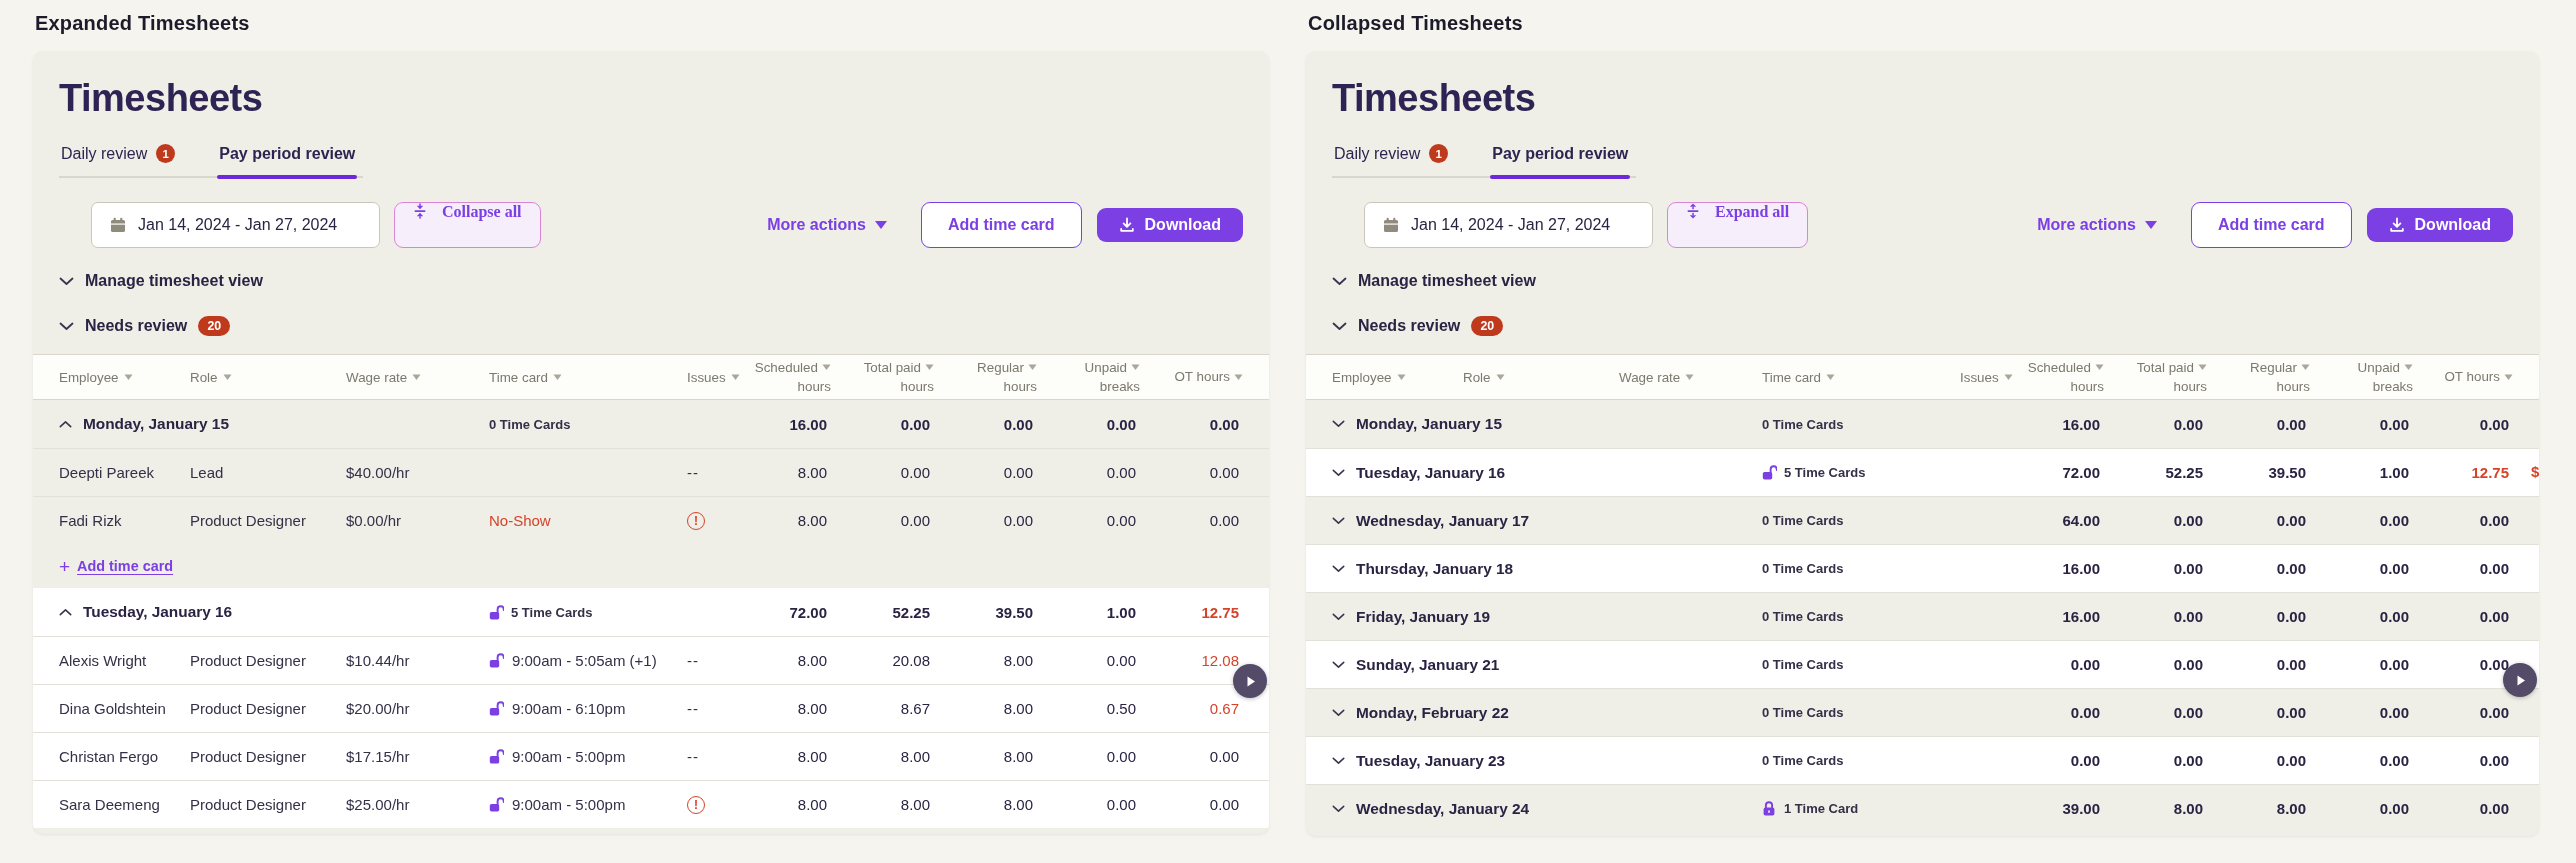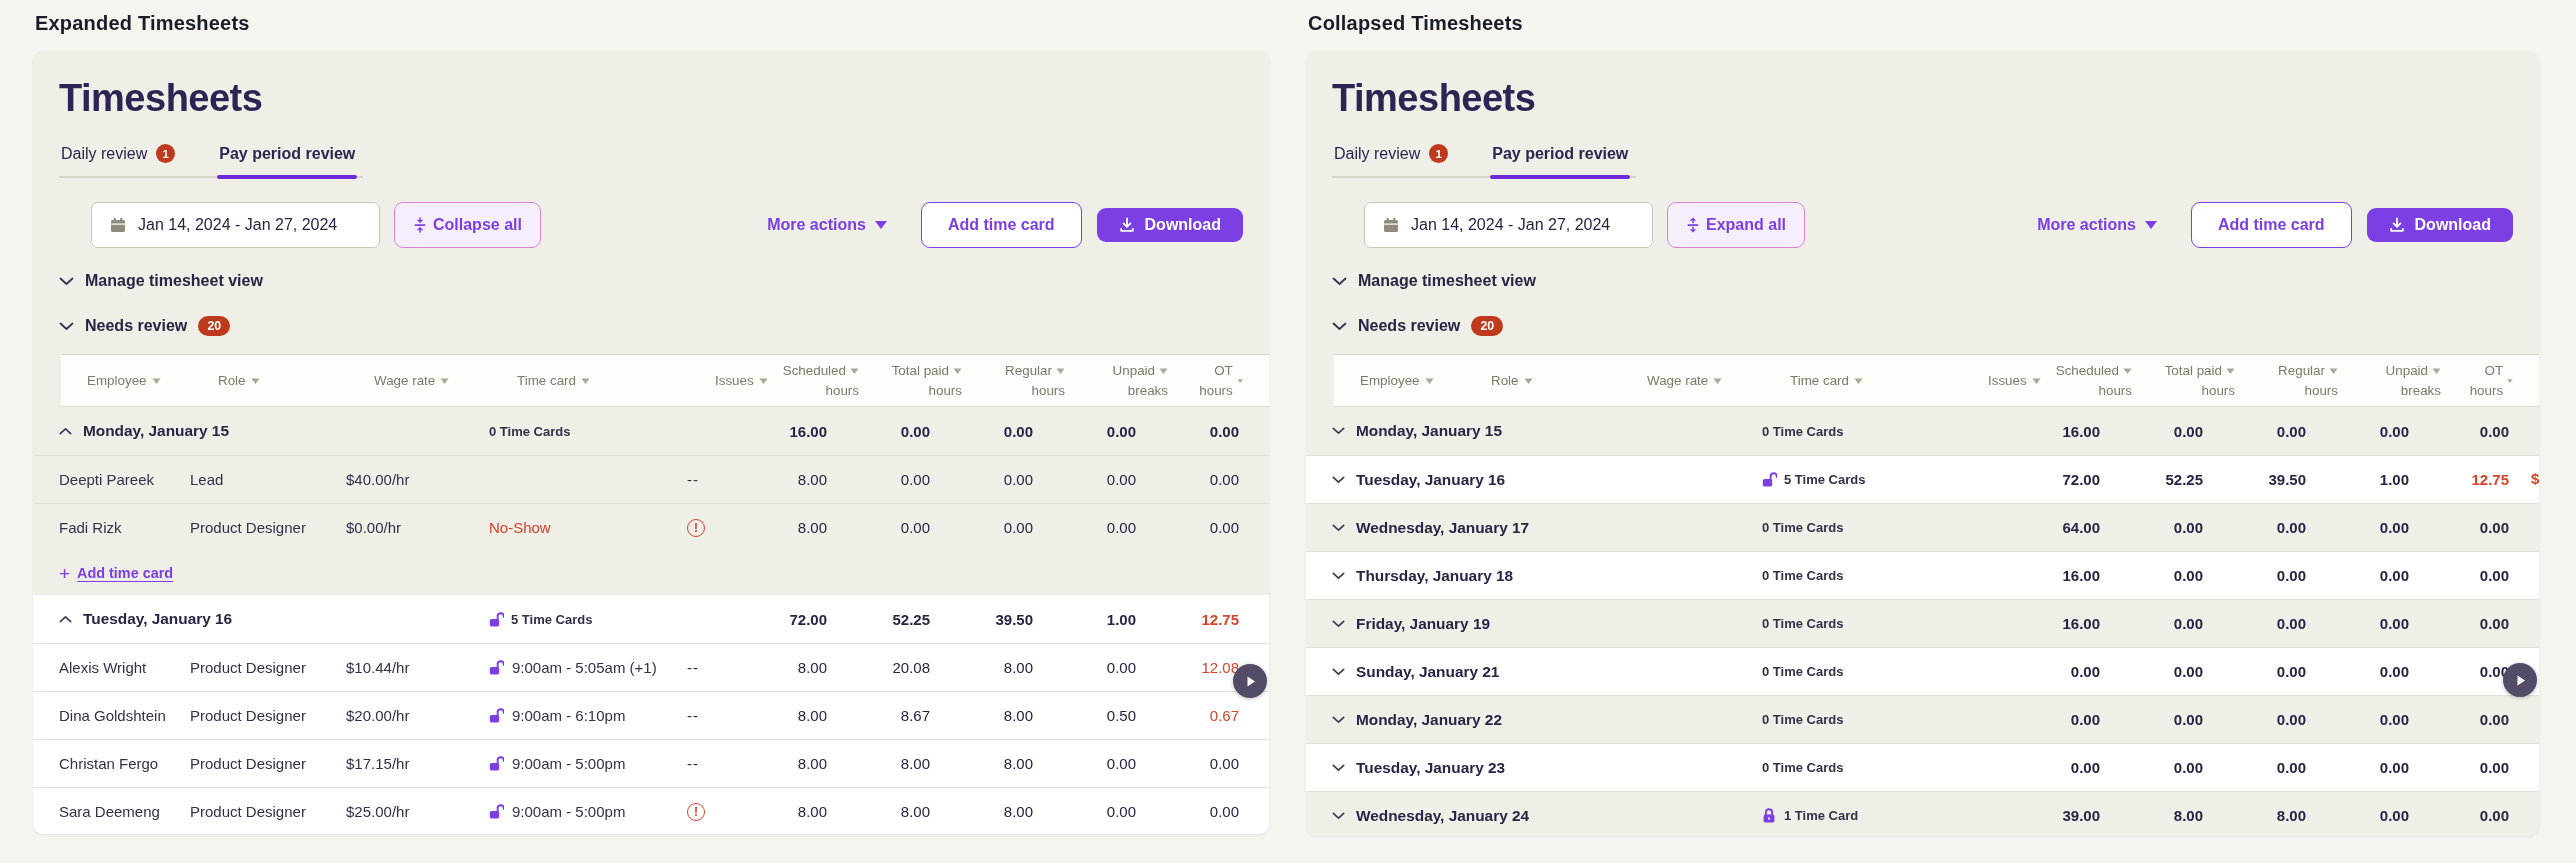--- a/index.html
+++ b/index.html
@@ -35,23 +35,23 @@
   }
 
   
   .controls { display:flex; align-items:center; margin-top:24px; height:46px;margin-left:32px; }
   .date-field {
     display:flex; align-items:center; gap:12px; background:#fff; border:1px solid #c9c7bb;
     border-radius:7px; height:46px; padding:0 18px; width:289px; cursor:pointer;
   }
   .date-field span { font-size:16px; color:#2b2343; white-space:nowrap; }
   .toggle-btn {
-    display:flex; align-items:center; gap:6px; margin-left:14px; height:46px; padding:0 18px;
+    display:flex; gap:15px; margin-left:14px; height:46px; padding:0 18px;
     background:#f6effb; border:1.6px solid #d983d9; border-radius:9px; color:#7b3fe4;
-    font-size:16px; font-weight:700; cursor:pointer; font-family:Liberation Sans, sans-serif;
+    font-size:16px; font-weight:700; cursor:pointer; font-family:Liberation Serif, serif;
   }
   .spacer { flex:1; }
   .more-actions { display:flex; align-items:center; gap:9px; color:#7b3fe4; font-size:16px; font-weight:700; cursor:pointer; margin-right:34px; }
   .btn-outline {
     height:46px; padding:0 26px; background:#fff; border:1.6px solid #7b3fe4; border-radius:9px;
     color:#7b3fe4; font-size:16px; font-weight:700; cursor:pointer; font-family:inherit;
   }
   .btn-primary {
     display:flex; align-items:center; gap:10px; height:34px; padding:0 22px; margin-left:15px;
     background:#7b3fe4; border:none; border-radius:9px; color:#fff; font-size:16px; font-weight:700;
@@ -65,21 +65,21 @@
     font-size:12.4px; font-weight:700; display:inline-flex; align-items:center; justify-content:center;
   }
 
   
   .table { margin:18px -26px 0 -26px; }
   .trow {
     display:grid;
     grid-template-columns:157px 156px 143px 198px 67px 103px 103px 103px 103px minmax(0,1fr);
     align-items:center; height:48px; position:relative;
   }
-  .thead { height:53px; background:#fdfdfa; border-top:1px solid #d9d7cc; border-bottom:1px solid #d9d7cc;margin-left:28px; }
+  .thead { height:46px; background:#fdfdfa; border-top:1px solid #d9d7cc; border-bottom:1px solid #d9d7cc; }
   .th { font-size:13.4px; color:#7c796d; display:flex; align-items:center; gap:5px; }
   .th-num { justify-content:flex-end; text-align:right; padding-right:26px; display:block; line-height:1.45; }
   .th-num .l1 { display:flex; align-items:center; justify-content:flex-end; gap:4px; }
   .c-first { padding-left:26px; }
   .cell { font-size:15px; color:#343048; display:flex; align-items:center; gap:8px; }
   .num { font-size:15px; text-align:right; padding-right:30px; color:#2b2343; display:block; }
   .red { color:#d6432a; }
   .bold { font-weight:700; }
   .trow.white { background:#fff; }
   .trow.tint { background:transparent; }
@@ -707,21 +707,21 @@
           <div class="num bold">0.00</div>
           <div class="num bold">0.00</div>
           <div class="num bold">0.00</div>
         </div>
 
         <div class="trow tint sep">
           <div class="gdate">
             <svg class="chev" width="13" height="8" viewBox="0 0 15 9">
                 <use href="#i-chev"></use>
               </svg>
-            <span>Monday, January 22</span>
+            <span>Monday, February 22</span>
           </div>
           <div class="cell cards-cell">
               <span>0 Time Cards</span>
             </div>
           <div class="cell"></div>
           <div class="num bold">0.00</div>
           <div class="num bold">0.00</div>
           <div class="num bold">0.00</div>
           <div class="num bold">0.00</div>
           <div class="num bold">0.00</div>

